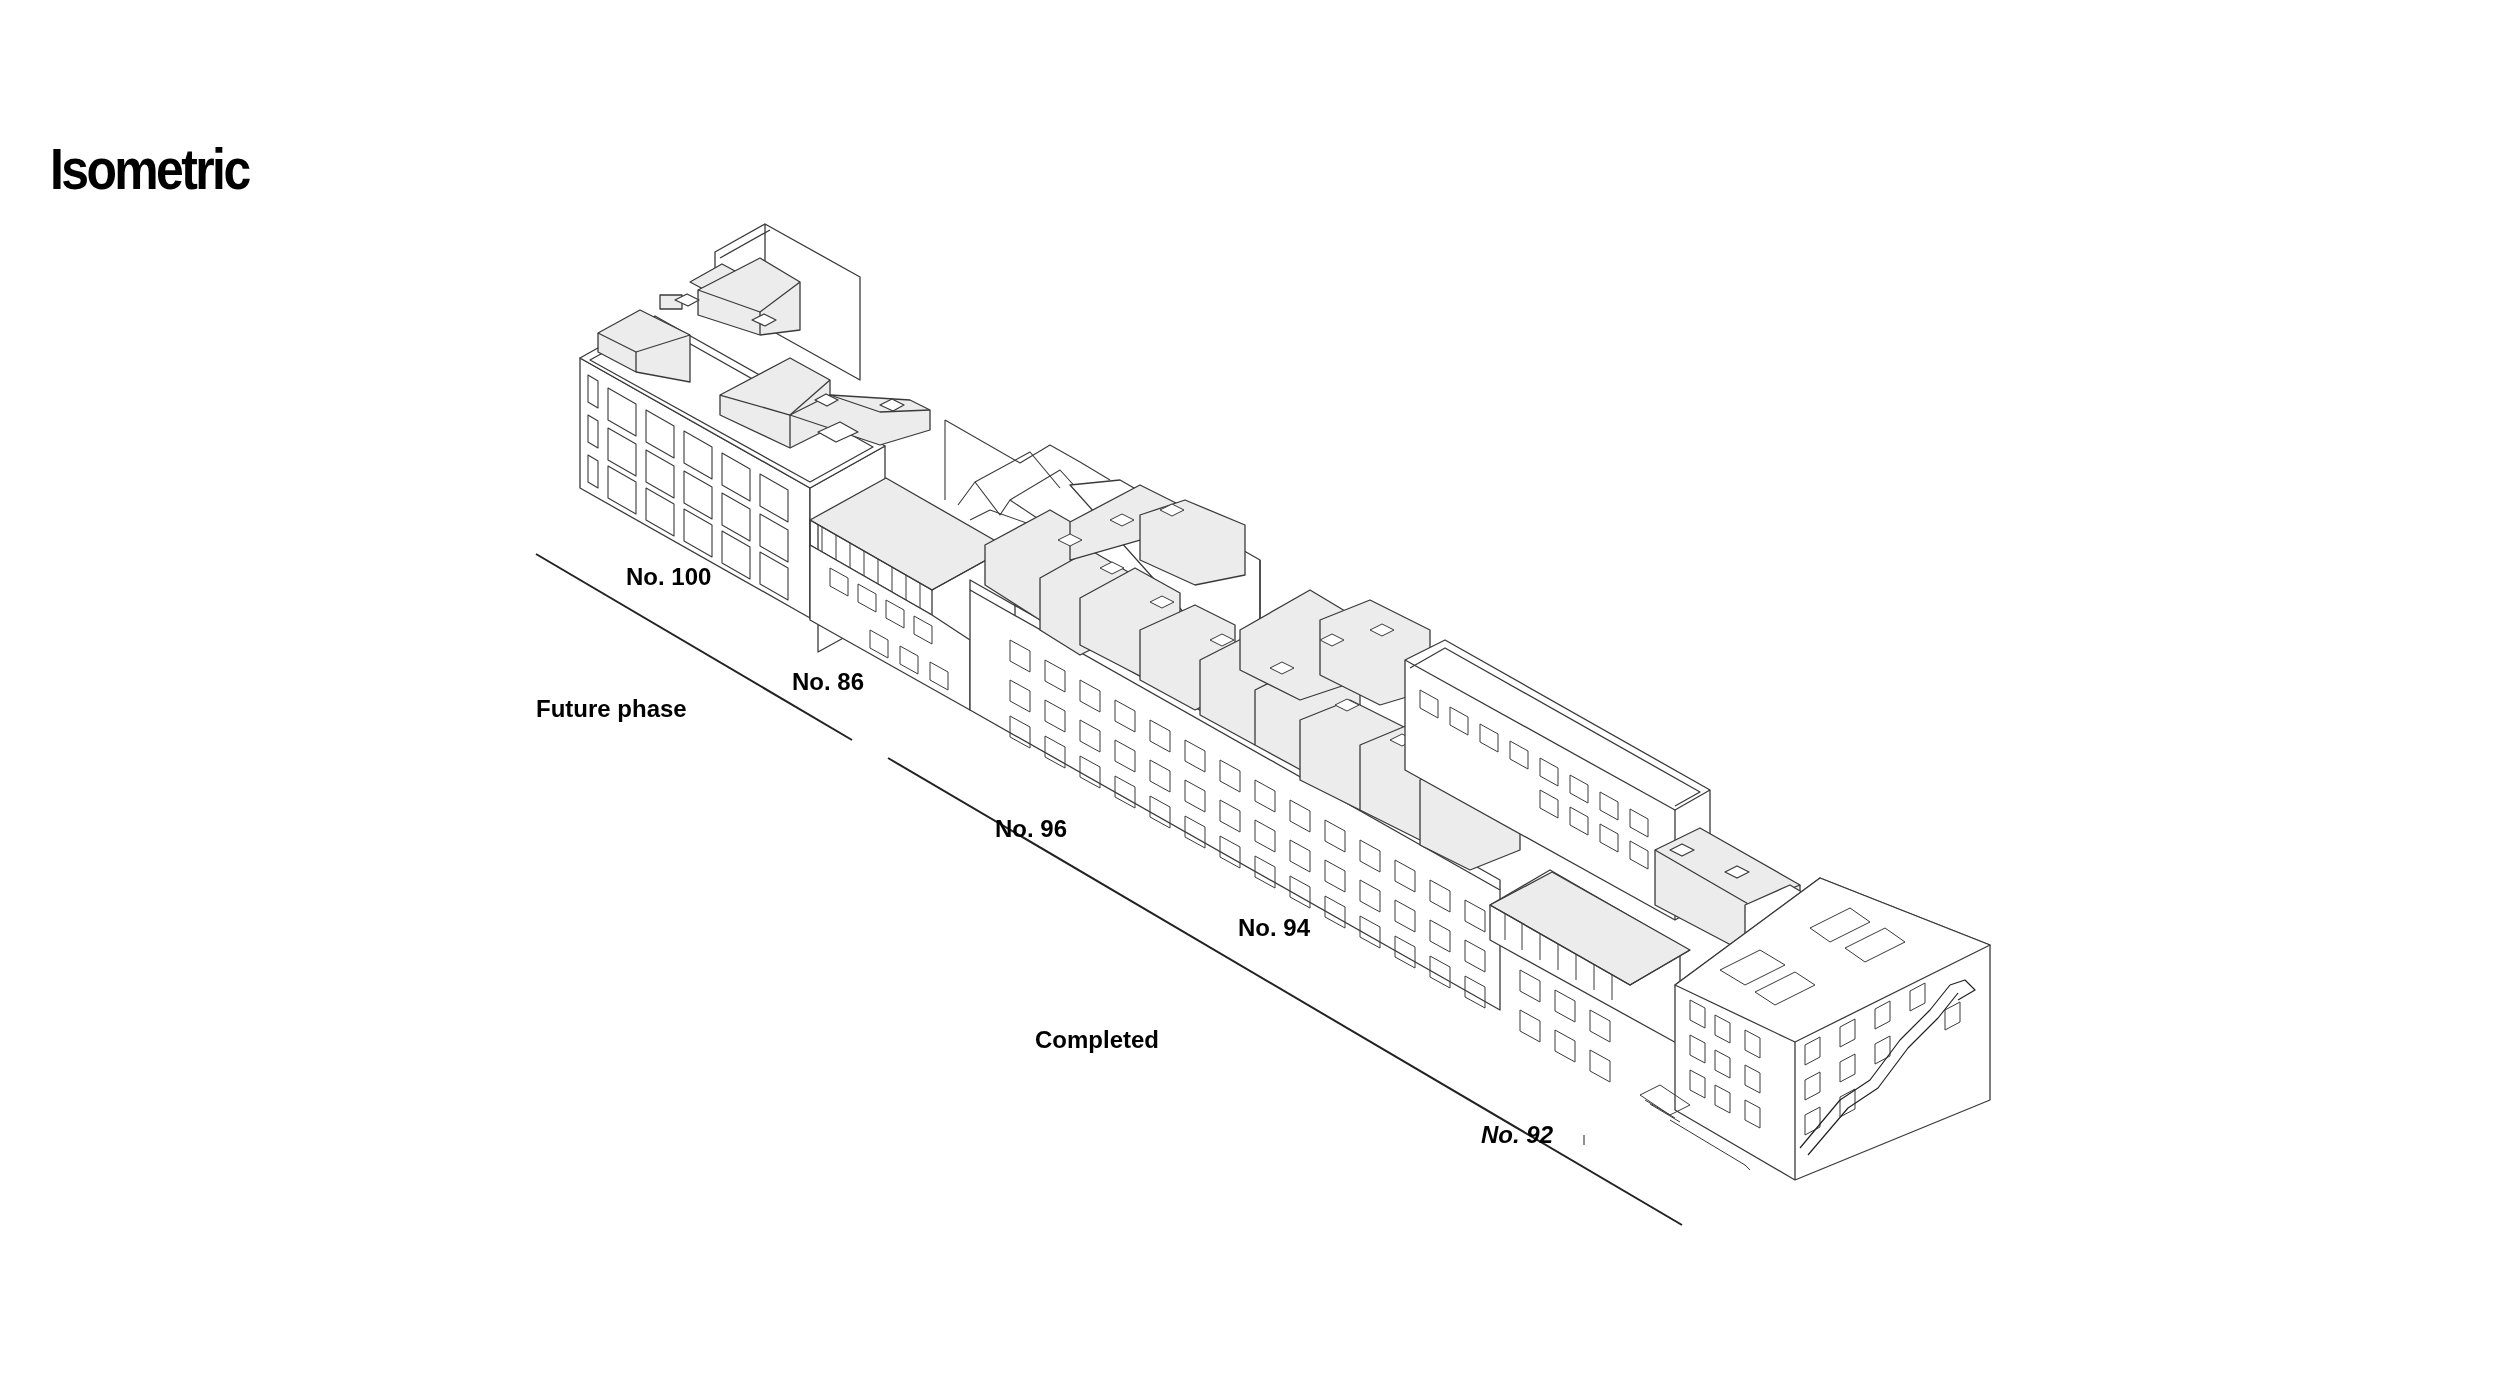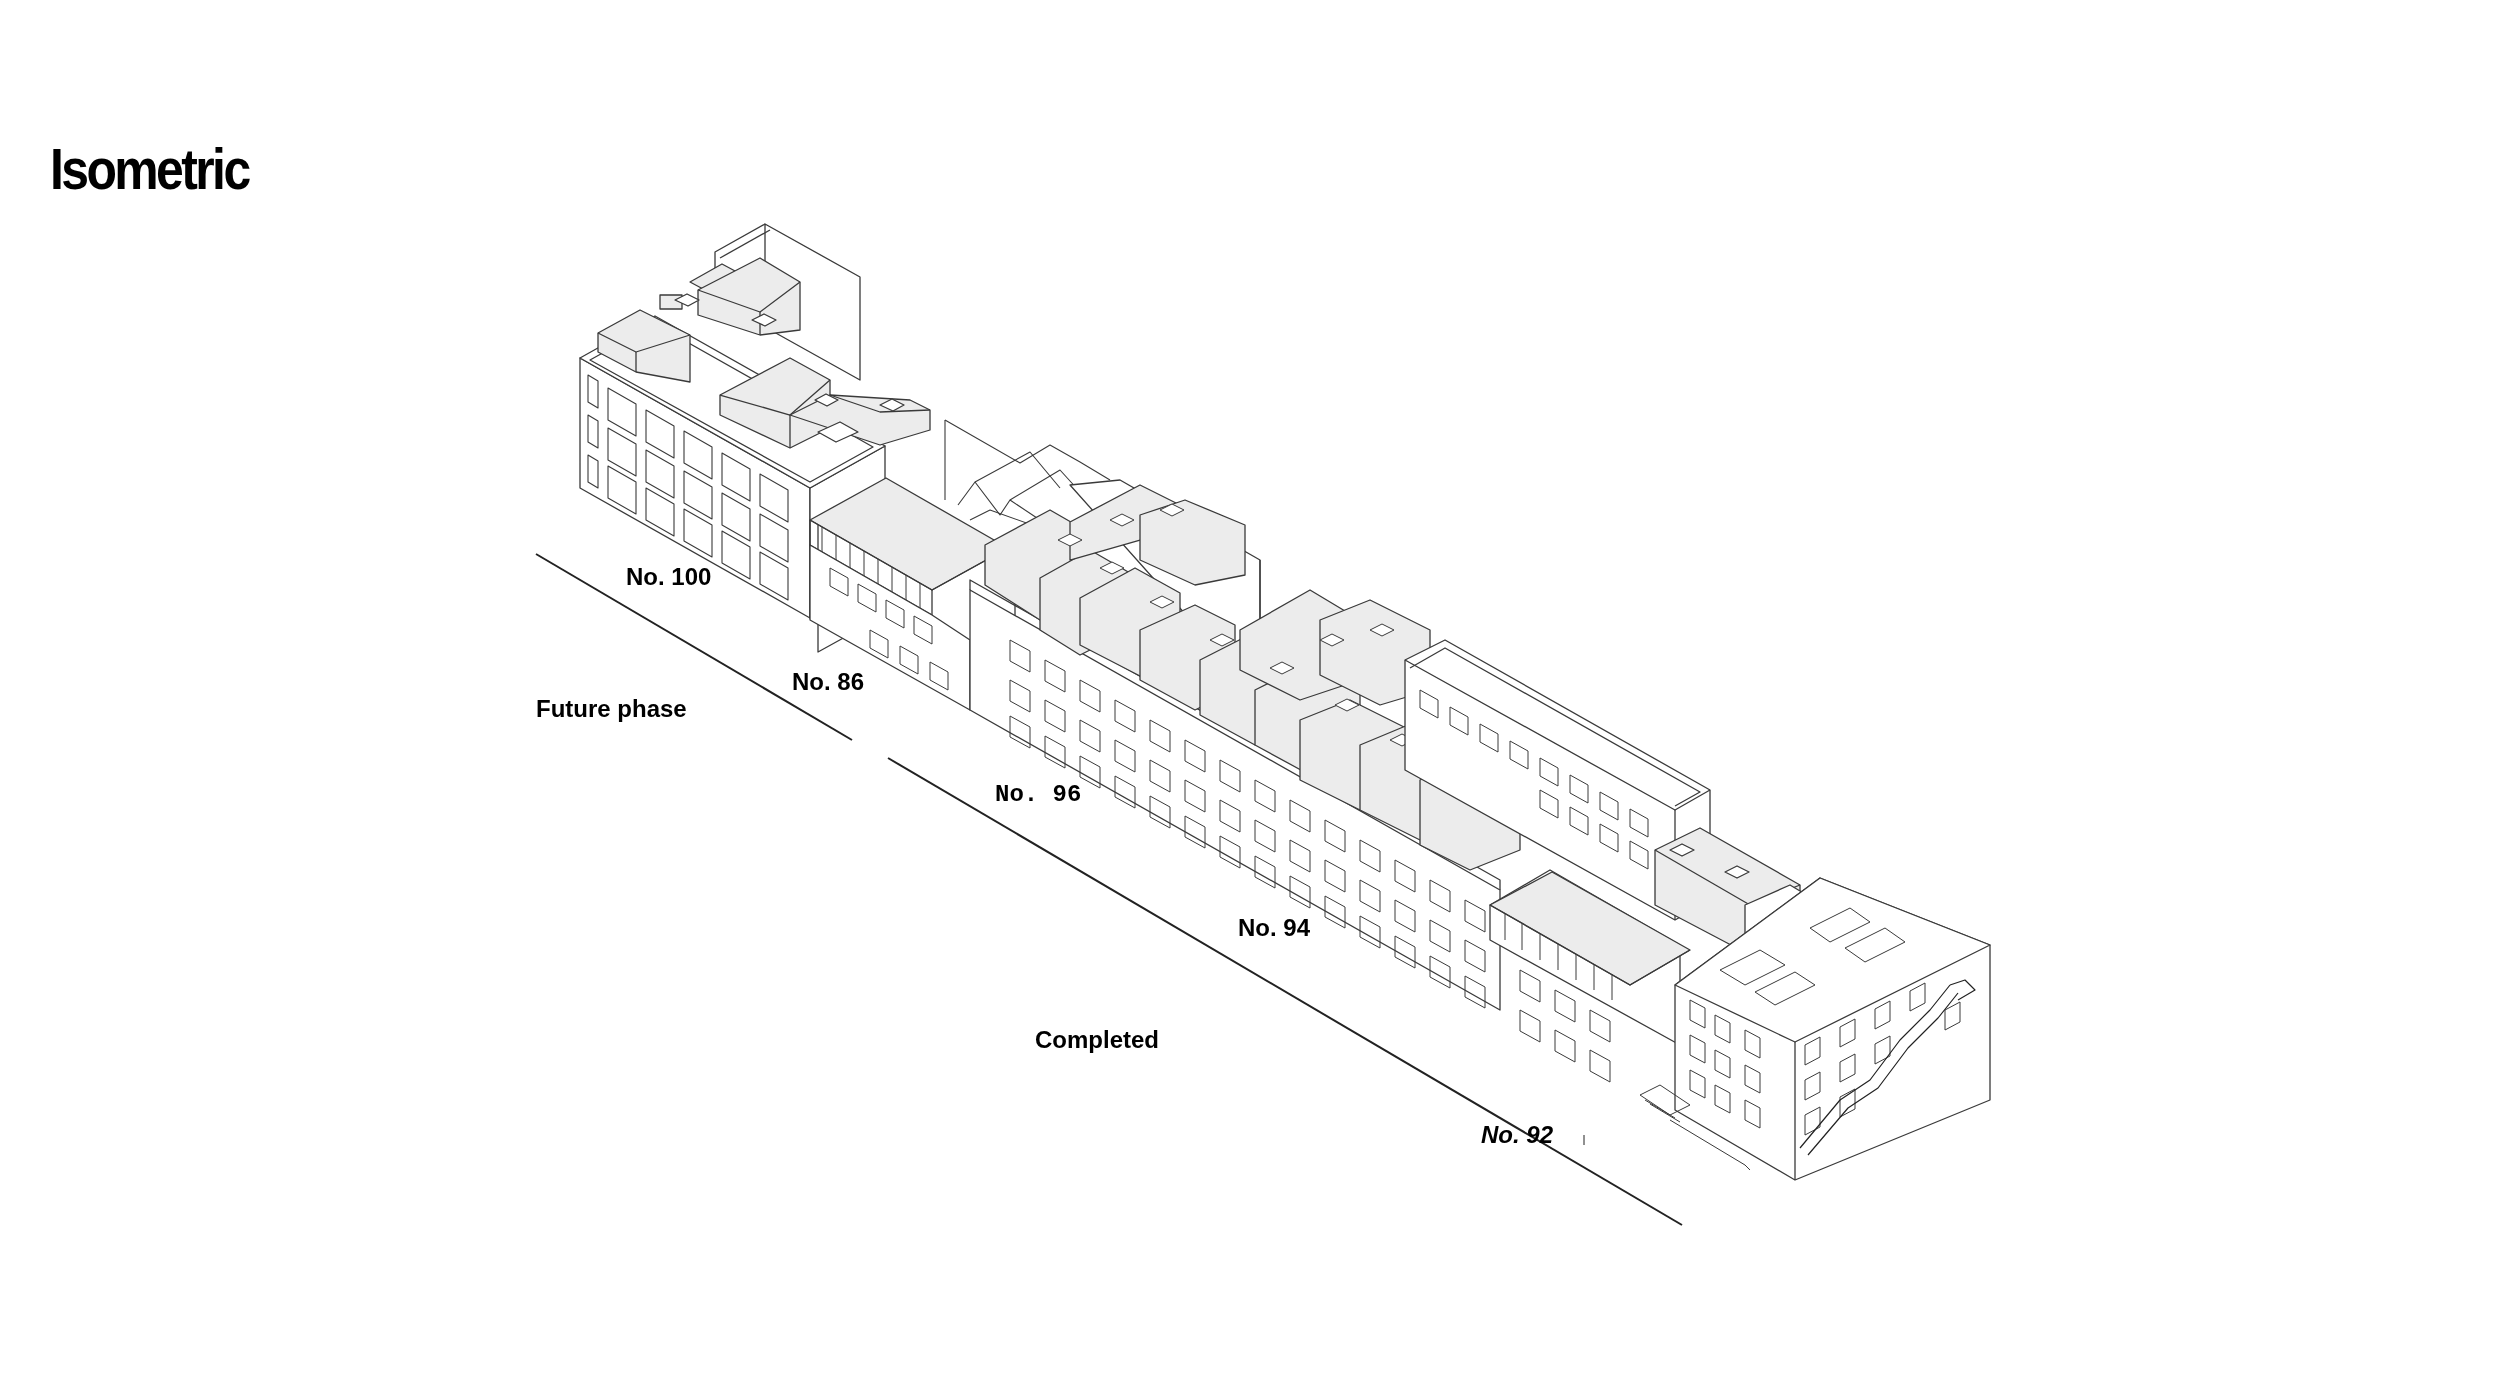--- a/index.html
+++ b/index.html
@@ -291,16 +291,16 @@
       <line x1="1645" y1="1100" x2="1675" y2="1118"></line>
       <line x1="1650" y1="1104" x2="1680" y2="1122"></line>
       <polyline points="1670,1120 1745,1165 1750,1170"></polyline>
     </g>
   </g>
 </svg>
 
 <div class="lbl" style="left:606px; top:565px;margin-left:20px;">No. 100</div>
 <div class="lbl" style="left:792px; top:670px;">No. 86</div>
 <div class="lbl" style="left:536px; top:697px;">Future phase</div>
-<div class="lbl" style="left:995px; top:783px;font-family:Liberation Mono, monospace;">No. 96</div>
+<div class="lbl" style="left:995px; top:817px;">No. 96</div>
 <div class="lbl" style="left:1238px; top:916px;">No. 94</div>
 <div class="lbl" style="left:1035px; top:1028px;">Completed</div>
 <div class="lbl" style="left:1481px; top:1123px;font-style:italic;">No. 92</div>
 
 </body></html>

